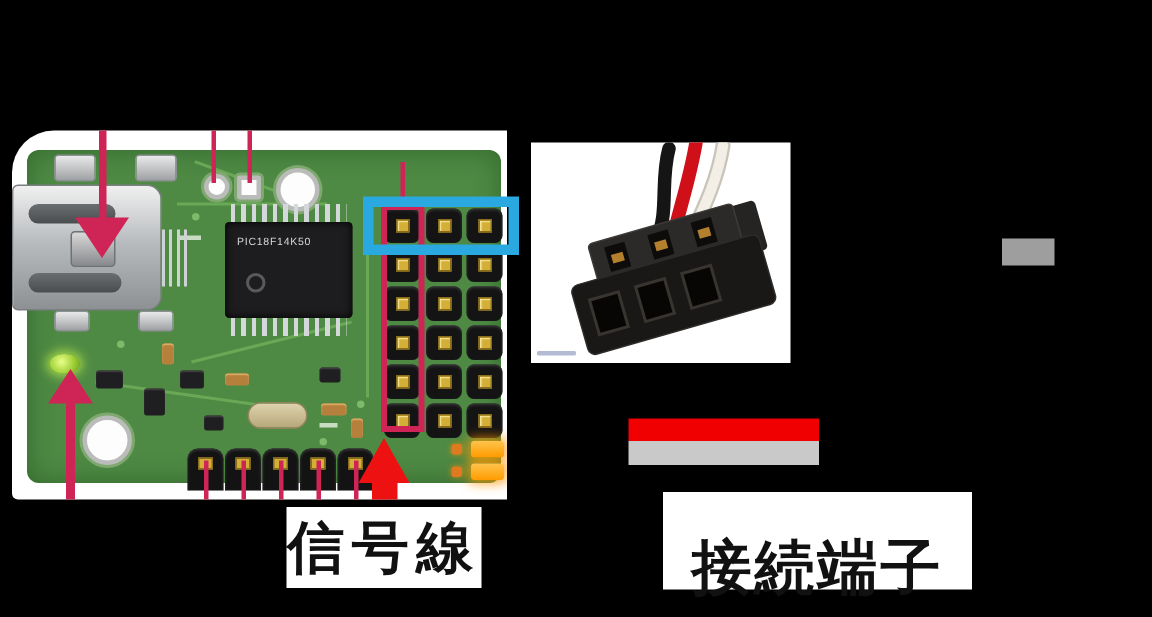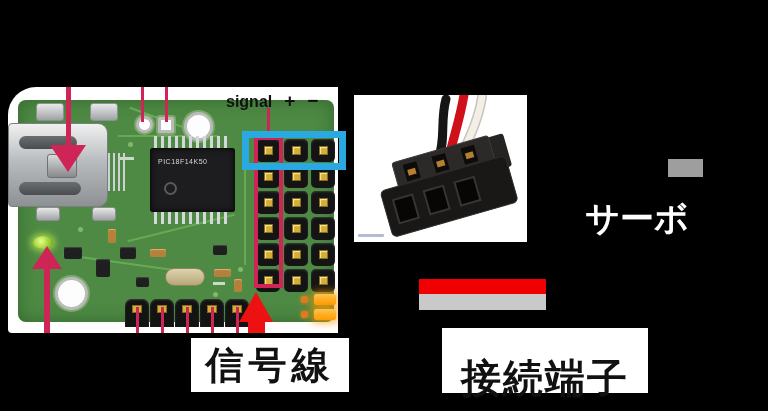--- a/index.html
+++ b/index.html
@@ -87,21 +87,21 @@
   
   .servo-swatch{left:668px;top:159px;width:35px;height:18px;background:#9e9e9e;}
   .servo-label{left:557px;top:192px;width:160px;text-align:center;color:#fff;
     font-size:34px;font-weight:900;line-height:52px;}
   .terminal{left:419px;top:279px;width:127px;height:31px;}
   .terminal .red{height:15px;background:#f00000;}
   .terminal .gray{height:16px;background:#c9c9c9;}
 
   .callout{background:#fff;display:flex;align-items:center;justify-content:center;z-index:30;}
   .callout span{font-weight:900;color:#111;white-space:nowrap;}
-  .signal-callout{left:191px;top:338px;width:158px;height:54px;}
+  .signal-callout{left:191px;top:338px;width:130px;height:54px;}
   .signal-callout span{font-size:38px;letter-spacing:5px;}
   .terminal-callout{left:442px;top:328px;width:206px;height:65px;}
   .terminal-callout span{font-size:40px;letter-spacing:2px;margin-top:36px;}
 </style>
 </head>
 <body>
 
 <div id="canvas">
 
 
@@ -231,25 +231,20 @@
         </div>
       </div>
 
     <div class="abs led-green"></div>
     <div class="abs led-orange" style="left:306px;top:207px;"></div>
     <div class="abs led-orange" style="left:306px;top:222px;"></div>
     <div class="abs led-dot" style="left:293px;top:209px;"></div>
     <div class="abs led-dot" style="left:293px;top:224px;"></div>
   </div>
 
-  <div class="abs signal-row">
-    <span class="signal-word">signal</span>
-    <span class="signal-sign">+</span>
-    <span class="signal-sign">−</span>
-  </div>
   <div class="abs pink-line" style="left:267px;top:108px;width:3px;height:29px;"></div>
   <div class="abs pink-rect"></div>
   <div class="abs blue-rect"></div>
 
   <div class="abs pink-line" style="left:66px;top:87px;width:5px;height:59px;"></div>
   <div class="abs tri down-head" style="left:50px;top:145px;"></div>
 
   <div class="abs pink-line" style="left:141px;top:87px;width:3px;height:35px;"></div>
   <div class="abs pink-line" style="left:165px;top:87px;width:3px;height:35px;"></div>
 
@@ -286,21 +281,20 @@
         <rect x="38" y="92" width="20" height="24" fill="#070605" stroke="#38342f" stroke-width="2"></rect>
         <rect x="70" y="92" width="20" height="24" fill="#070605" stroke="#38342f" stroke-width="2"></rect>
         <rect x="102" y="92" width="20" height="24" fill="#070605" stroke="#38342f" stroke-width="2"></rect>
       </g>
     </svg>
     <div class="abs watermark"></div>
   </div>
 
   <div class="abs servo-swatch"></div>
   <div class="abs servo-label">
-    <div>サーボ</div>
   </div>
 
   <div class="abs terminal">
     <div class="red"></div>
     <div class="gray"></div>
   </div>
 
   <div class="abs callout signal-callout">
     <span>信号線</span>
   </div>

